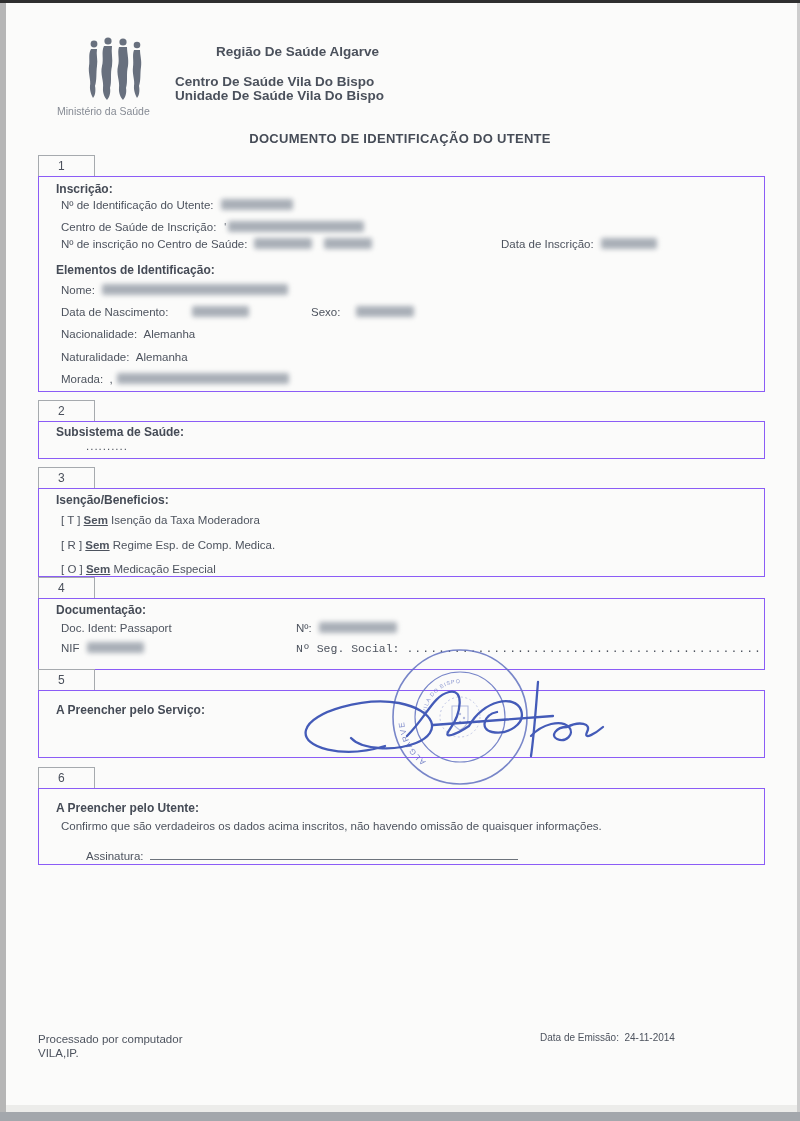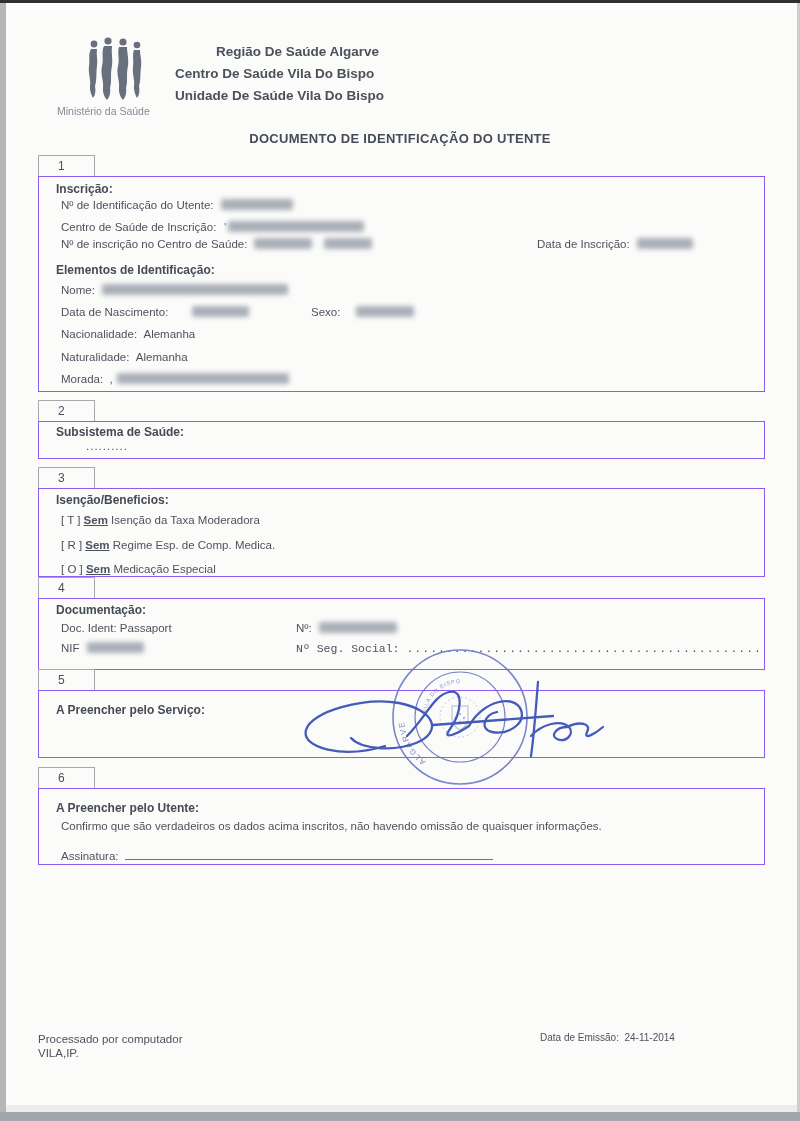--- a/index.html
+++ b/index.html
@@ -55,38 +55,38 @@
       <path d="M20,10 C17,16 20,23 18,30 C16,38 20,45 19,52 C18.5,57 21,62 23,64 C25,62 27,57 26,52 C28,45 26,38 28,30 C29,23 27,16 28,10 Z"></path>
       <circle cx="39" cy="6" r="3.6"></circle>
       <path d="M35,11 C33,17 36,23 34,30 C32,38 36,45 35,52 C34.5,57 37,62 39,64 C41,62 43,57 42,52 C44,45 42,38 44,30 C45,23 43,17 43,11 Z"></path>
       <circle cx="53" cy="9" r="3.3"></circle>
       <path d="M50,14 C48,19 50,25 49,31 C48,38 51,44 50,50 C49.5,55 52,60 53,62 C55,60 56,55 55,50 C57,44 56,38 57,31 C58,25 56,19 56,14 Z"></path>
     </g>
   </svg>
   <div class="logo-caption">Ministério da Saúde</div>
 
   <div class="hdr-line" style="top:44px;padding-left:41px;">Região De Saúde Algarve</div>
-  <div class="hdr-line" style="top:66px;">Centro De Saúde Vila Do Bispo</div>
+  <div class="hdr-line" style="top:74px;">Centro De Saúde Vila Do Bispo</div>
   <div class="hdr-line" style="top:88px;">Unidade De Saúde Vila Do Bispo</div>
 
   <div class="doc-title">DOCUMENTO DE IDENTIFICAÇÃO DO UTENTE</div>
 
   <div class="tab" style="top:155px;">1</div>
   <div class="box" style="top:176px;height:216px;">
     <div class="h" style="top:5px;">Inscrição:</div>
     <div class="row" style="top:22px;">
       <span>Nº de Identificação do Utente:</span><span class="blur" style="width:72px;"></span>
     </div>
     <div class="row" style="top:44px;">
       <span>Centro de Saúde de Inscrição:</span><span class="tick">'</span><span class="blur" style="width:136px;margin-left:2px;"></span>
     </div>
     <div class="row" style="top:61px;">
       <span>Nº de inscrição no Centro de Saúde:</span><span class="blur" style="width:58px;"></span><span class="blur gap" style="width:48px;"></span>
     </div>
-    <div class="col2" style="left:462px;top:61px;margin-left:36px;">
+    <div class="col2" style="left:462px;top:61px;">
       <span>Data de Inscrição:</span><span class="blur" style="width:56px;"></span>
     </div>
     <div class="h" style="top:86px;">Elementos de Identificação:</div>
     <div class="row" style="top:107px;">
       <span>Nome:</span><span class="blur" style="width:186px;"></span>
     </div>
     <div class="row" style="top:129px;">
       <span>Data de Nascimento:</span><span class="blur" style="width:57px;margin-left:24px;"></span>
     </div>
     <div class="col2" style="left:272px;top:129px;">
@@ -176,21 +176,21 @@
         <path d="M253,46 C251,70 249,100 246,120"></path>
         <path d="M246,100 C257,88 276,83 284,91 C290,98 281,107 272,103 C265,100 271,91 282,91 C294,85 307,87 302,96 C298,105 311,97 318,91"></path>
       </g>
     </svg>
   </div>
 
   <div class="tab" style="top:767px;">6</div>
   <div class="box" style="top:788px;height:77px;">
     <div class="h" style="top:12px;">A Preencher pelo Utente:</div>
     <div class="row" style="top:31px;">Confirmo que são verdadeiros os dados acima inscritos, não havendo omissão de quaisquer informações.</div>
-    <div class="row" style="top:58px;">
+    <div class="row" style="top:58px;margin-left:25px;">
       <span>Assinatura:</span><span class="sig-line"></span>
     </div>
   </div>
 
   <div class="footer-left">
     <div>Processado por computador</div>
     <div>VILA,IP.</div>
   </div>
   <div class="footer-right">
     <span>Data de Emissão:</span>&nbsp;&nbsp;<span>24-11-2014</span>

